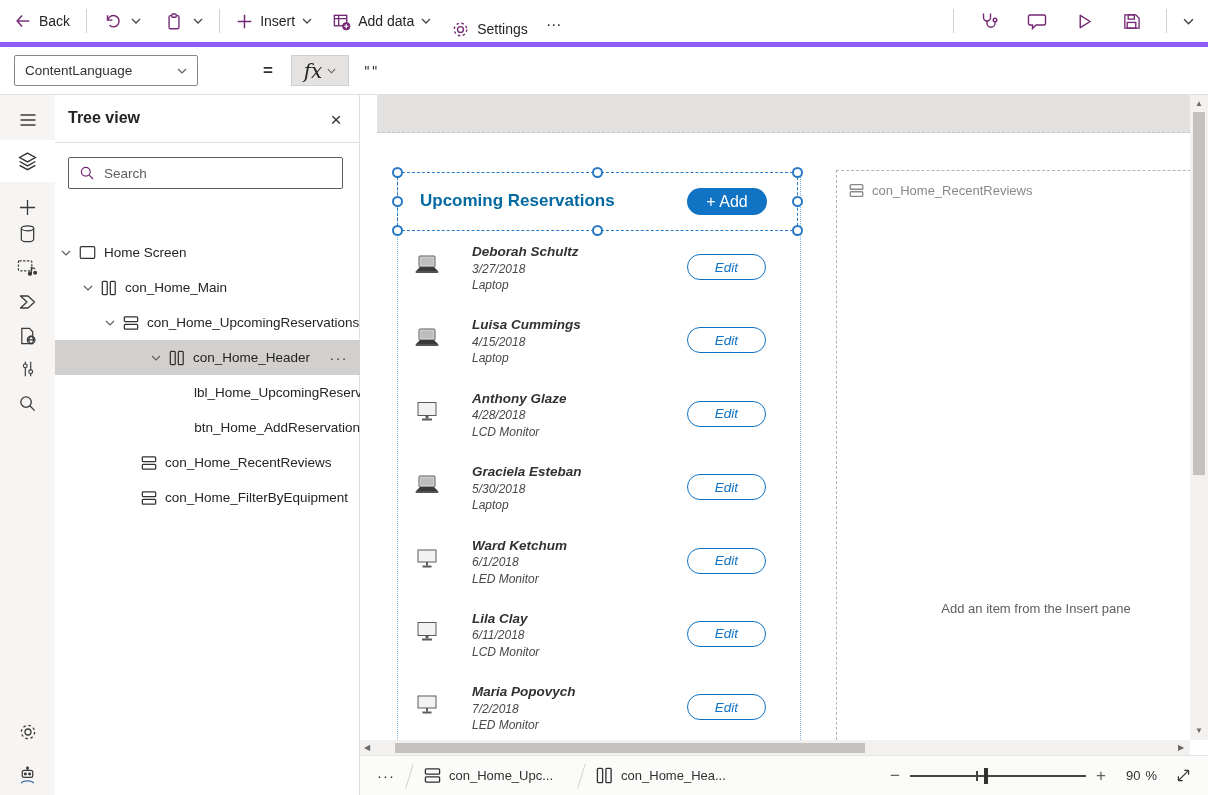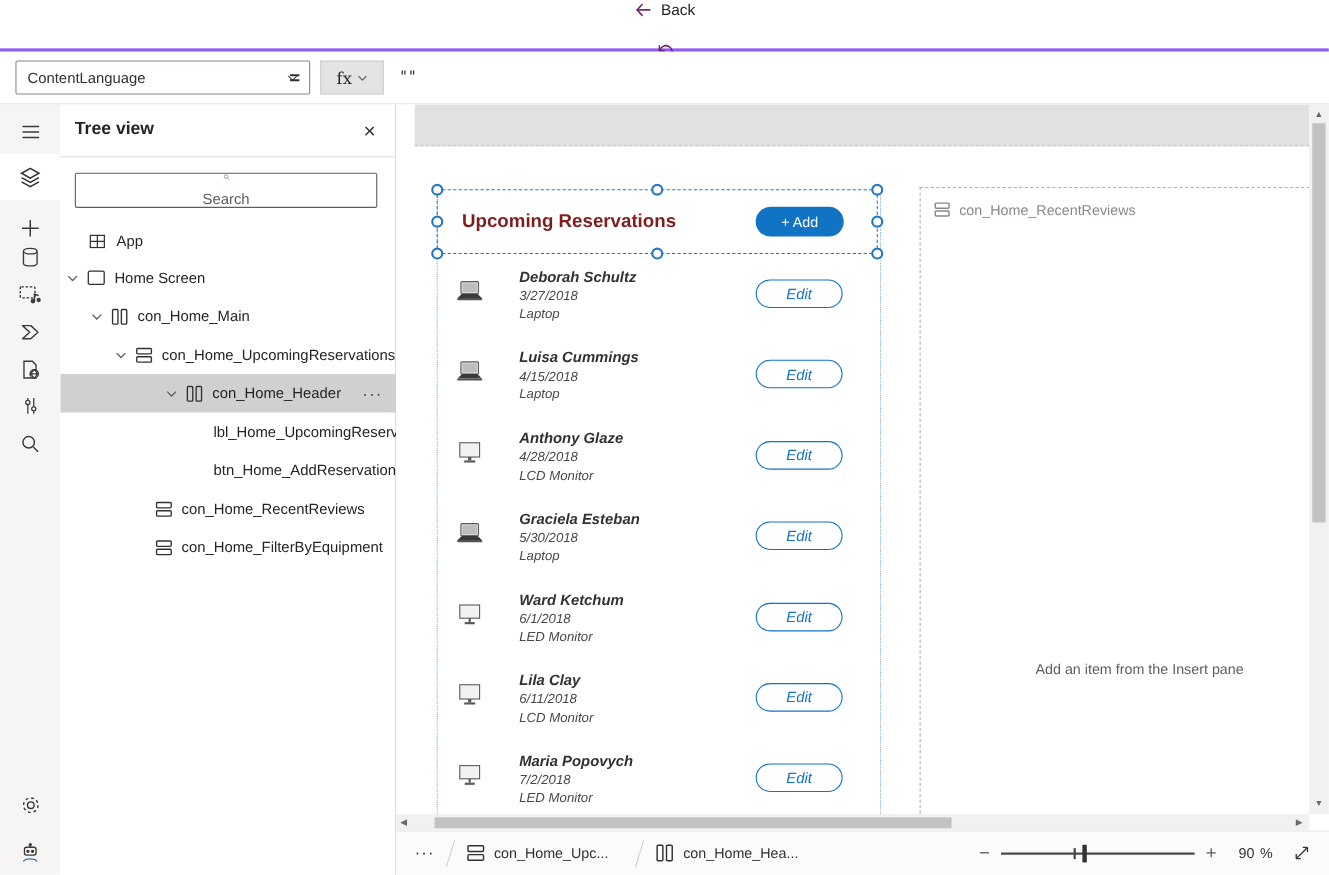--- a/index.html
+++ b/index.html
@@ -1,64 +1,64 @@
 <!DOCTYPE html>
 <html><head>
 <meta charset="utf-8">
 <style>
   * { margin:0; padding:0; box-sizing:border-box; }
   html,body { width:1208px; height:795px; font-family:"Liberation Sans", sans-serif; background:#fff; overflow:hidden; }
   .abs { position:absolute; }
   svg { display:block; }
 
   
-  .topbar { left:0; top:0; width:1208px; height:47px; background:#fff; border-bottom:3px solid #8b5cf6; display:flex; align-items:center; padding:0 14px; gap:10px;flex-direction:column; }
+  .topbar { left:0; top:0; width:1208px; height:47px; background:#fff; border-bottom:5px solid #8b5cf6; display:flex; align-items:center; padding:0 14px; gap:10px; }
   .tb-item { display:flex; align-items:center; gap:7px; color:#252423; font-size:14px; cursor:default; }
   .tb-divider { width:1px; height:24px; background:#d2d0ce; margin:0 6px; }
   .purple { color:#742774; }
   .chev { color:#484644; }
   .tb-spacer { flex:1; }
   .tb-overflow { font-size:16px; color:#323130; letter-spacing:1px; padding:0 8px; }
 
   
   .formulabar { left:0; top:47px; width:1208px; height:48px; background:#fff; border-bottom:1px solid #e1dfdd; }
-  .prop-select { left:14px; top:8px; width:268px; height:31px; border:1px solid #8a8886; border-radius:2px; background:#fff; display:flex; align-items:center; justify-content:space-between; padding:0 10px; font-size:13.5px; color:#323130; }
+  .prop-select { left:14px; top:8px; width:184px; height:31px; border:1px solid #8a8886; border-radius:2px; background:#fff; display:flex; align-items:center; justify-content:space-between; padding:0 10px; font-size:13.5px; color:#323130; }
   .eq { left:256px; top:8px; width:24px; height:31px; display:flex; align-items:center; justify-content:center; font-size:17px; color:#323130; font-weight:bold; }
   .fx-btn { left:291px; top:8px; width:58px; height:31px; background:#e4e3e2; border:1px solid #d2d0ce; display:flex; align-items:center; justify-content:center; gap:5px; }
-  .fx-label { font-family:"DejaVu Serif", serif; font-size:15px; color:#252423;text-align:right; }
+  .fx-label { font-family:"DejaVu Serif", serif; font-style:italic; font-size:20px; color:#252423;text-align:right; }
   .fml-value { left:357px; top:8px; width:840px; height:31px; display:flex; align-items:center; padding-left:6px; font-family:"DejaVu Sans Mono", monospace; font-size:13px; color:#252423; }
 
   
   .rail { left:0; top:95px; width:55px; height:700px; background:#f6f5f4; }
   .rail-item { width:55px; height:40px; display:flex; align-items:center; justify-content:center; color:#3b3a39; }
   .rail-sel { position:absolute; left:0; top:45px; width:55px; height:42px; background:#fff; }
 
   
   .tree { left:55px; top:95px; width:305px; height:700px; background:#fff; border-right:1px solid #e1dfdd; }
   .tree-title { left:13px; top:14px; font-size:16px; font-weight:600; color:#252423; }
   .tree-close { left:268px; top:12px; width:26px; height:26px; display:flex; align-items:center; justify-content:center; font-size:19px; color:#323130; }
   .tree-divider { left:0; top:47px; width:305px; height:1px; background:#e1dfdd; }
-  .search-box { left:13px; top:62px; width:275px; height:32px; border:1px solid #605e5c; border-radius:2px; display:flex; align-items:center; gap:9px; padding:0 10px;flex-direction:column; }
+  .search-box { left:13px; top:62px; width:275px; height:32px; border:1px solid #605e5c; border-radius:2px; display:flex; align-items:center; gap:9px; padding:0 10px; }
   .search-ph { font-size:13.5px; color:#605e5c; }
   .app-row { left:0; top:108px; width:305px; height:32px; display:flex; align-items:center; gap:9px; padding-left:25px; font-size:13.5px; color:#252423; }
   .trows { left:0; top:140px; width:305px; }
   .trow { height:35px; display:flex; align-items:center; gap:8px; font-size:13.5px; color:#252423; white-space:nowrap; overflow:hidden; }
   .trow.sel { background:#d2d0ce; }
   .trow .more { margin-left:auto; padding-right:12px; color:#323130; font-size:14px; letter-spacing:1.5px; }
   .tchev { flex:0 0 10px; color:#605e5c; }
   .tchev.none { visibility:hidden; }
 
   
   .canvas { left:360px; top:95px; width:830px; height:645px; background:#fff; overflow:hidden; }
   .out-strip { left:17px; top:0; width:813px; height:38px; background:#e2e1e0; border-bottom:1px dashed #c6c4c2; }
   .cont-line { top:73px; width:0; height:572px; border-left:1px dotted #7fb2e0; }
   .hdr-sel { left:37px; top:77px; width:401px; height:59px; border:1.5px dashed #2779c4; }
   .handle { position:absolute; width:11px; height:11px; border-radius:50%; background:#fff; border:2px solid #2779c4; }
-  .hdr-title { position:absolute; left:22px; top:0; height:56px; display:flex; align-items:center; font-size:17px; font-weight:700; color:#7f1d1d; }
-  .add-btn { position:absolute; left:289px; top:15px; width:80px; height:27px; border-radius:14px; background:#1173c4; color:#fff; font-size:13px; display:flex; align-items:center; justify-content:center; }
+  .hdr-title { position:absolute; left:22px; top:0; height:56px; display:flex; align-items:center; font-size:17px; font-weight:700; color:#0369a1; }
+  .add-btn { position:absolute; left:289px; top:15px; width:80px; height:27px; border-radius:14px; background:#1173c4; color:#fff; font-size:16px; display:flex; align-items:center; justify-content:center; }
   .gallery { left:37px; top:145px; width:403px; }
   .grow { height:73.4px; display:flex; align-items:flex-start; position:relative;font-style:italic; }
   .grow .dev { position:absolute; left:17px; top:14px; }
   .grow .txt { position:absolute; left:75px; top:4px; }
   .gname { font-size:13.5px; font-weight:700; color:#323130; }
   .gdate,.gtype { font-size:12px; color:#494847; margin-top:2.5px; }
   .edit-btn { position:absolute; left:290px; top:14px; width:79px; height:26px; border:1.6px solid #1173c4; border-radius:13px; background:#fff; color:#1173c4; font-size:13.5px; display:flex; align-items:center; justify-content:center; }
   .rcontainer { left:476px; top:75px; width:400px; height:600px; border:1px dashed #b5b3b0; background:#fff; }
   .rc-label { position:absolute; left:12px; top:12px; display:flex; align-items:center; gap:8px; color:#8a8886; font-size:13px; }
   .rc-hint { position:absolute; left:0; top:430px; width:100%; text-align:center; color:#605e5c; font-size:13px; }
@@ -273,27 +273,20 @@
   <div class="abs tree-title">Tree view</div>
   <div class="abs tree-close">×</div>
   <div class="abs tree-divider"></div>
   <div class="abs search-box">
     <svg width="16" height="16" viewBox="0 0 20 20" fill="none" stroke="#742774" stroke-width="1.5">
         <circle cx="8.5" cy="8.5" r="5.5"></circle>
         <path d="M12.7 12.7 L17.5 17.5"></path>
       </svg>
     <span class="search-ph">Search</span>
   </div>
-  <div class="abs app-row">
-    <svg width="17" height="17" viewBox="0 0 20 20" fill="none" stroke="#323130" stroke-width="1.3">
-        <rect x="2.5" y="3.5" width="15" height="13"></rect>
-        <path d="M10 3.5 V16.5 M2.5 10 H17.5"></path>
-      </svg>
-    <span>App</span>
-  </div>
   <div class="abs trows">
 
     <div class="trow" style="padding-left:6px">
       <svg class="tchev" width="10" height="6" viewBox="0 0 10 6" fill="none" stroke="#605e5c" stroke-width="1.2">
           <polyline points="1,1 5,5 9,1"></polyline>
         </svg>
       <svg width="17" height="15" viewBox="0 0 20 17" fill="none" stroke="#323130" stroke-width="1.4">
           <rect x="1.5" y="1.5" width="17" height="14" rx="1.5"></rect>
         </svg>
       <span>Home Screen</span>

